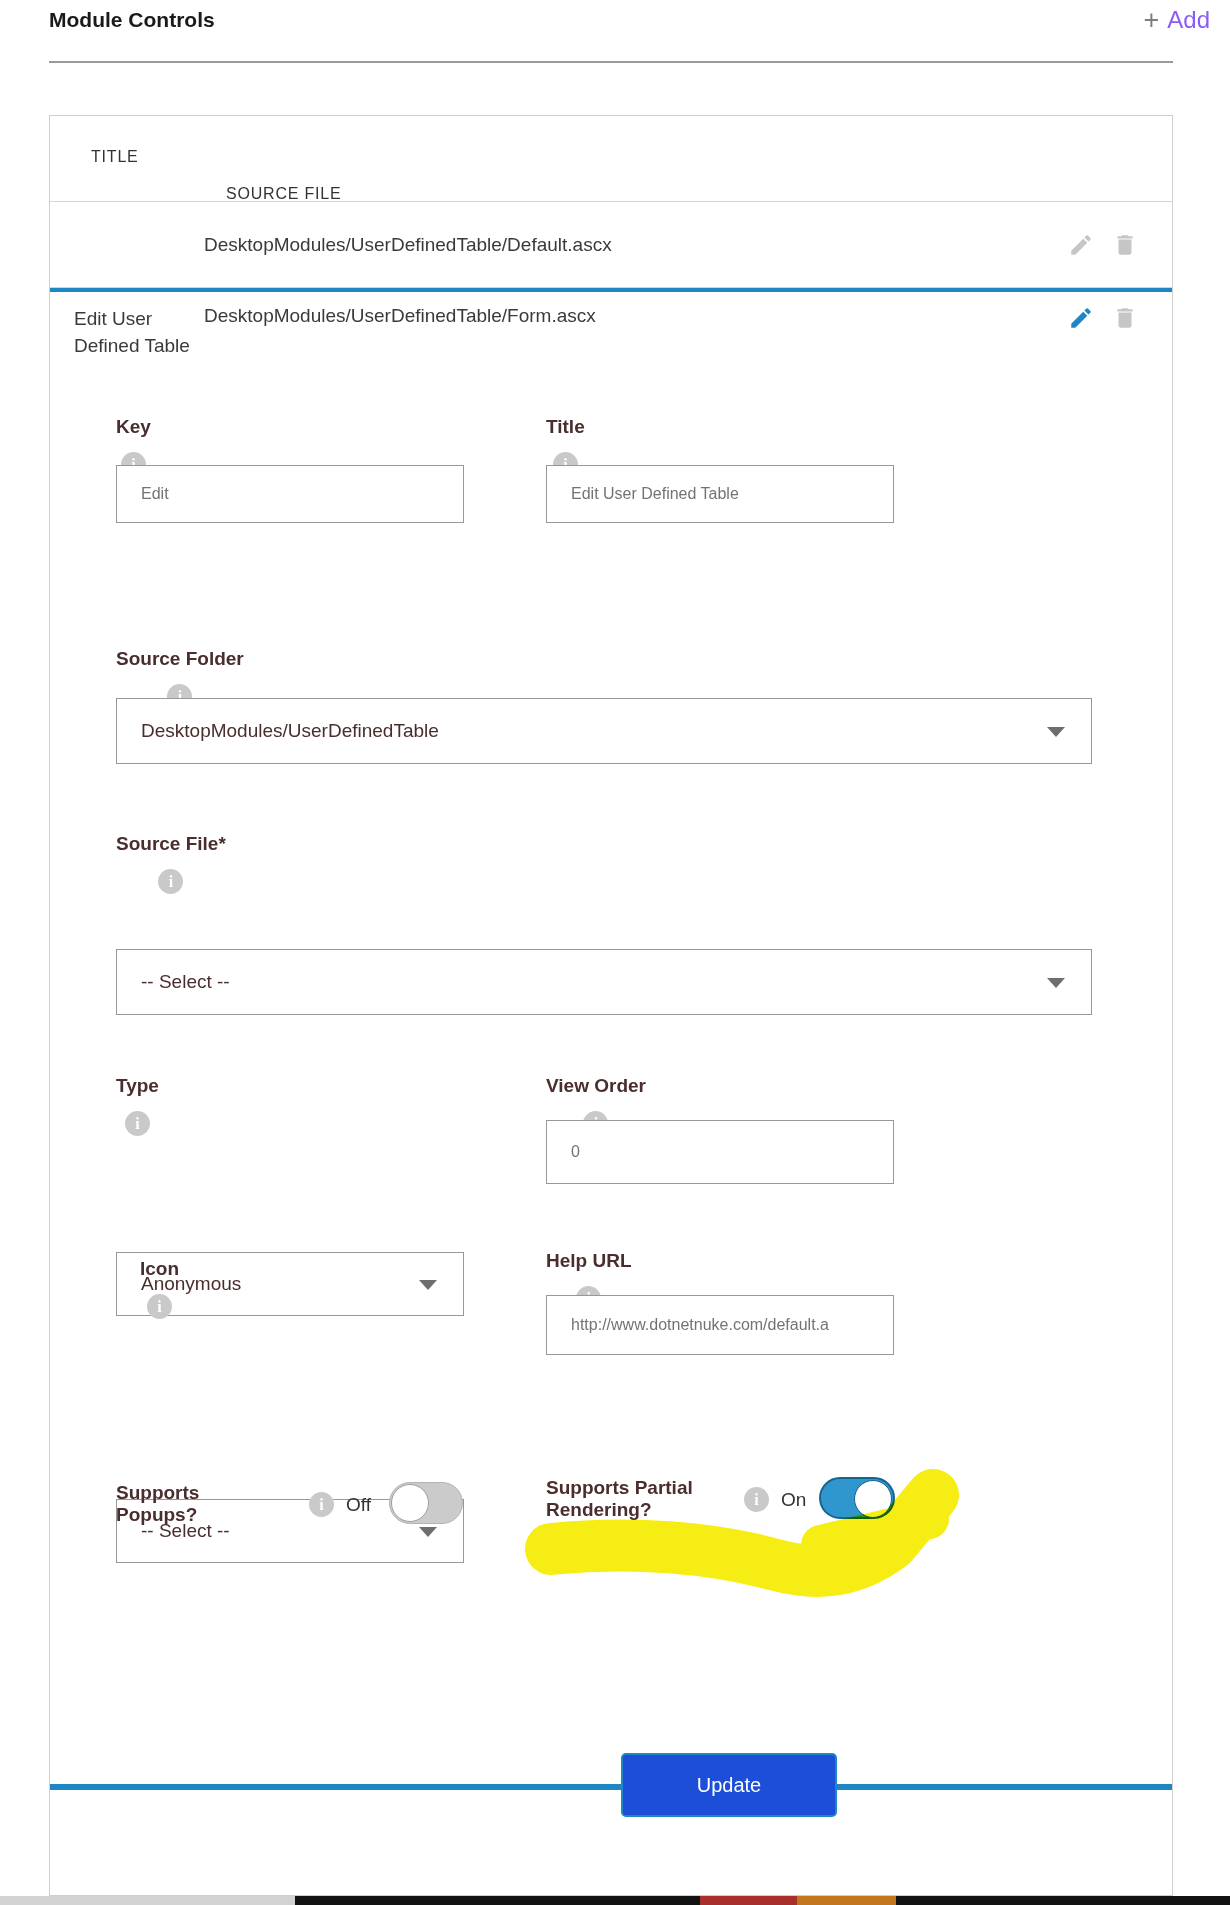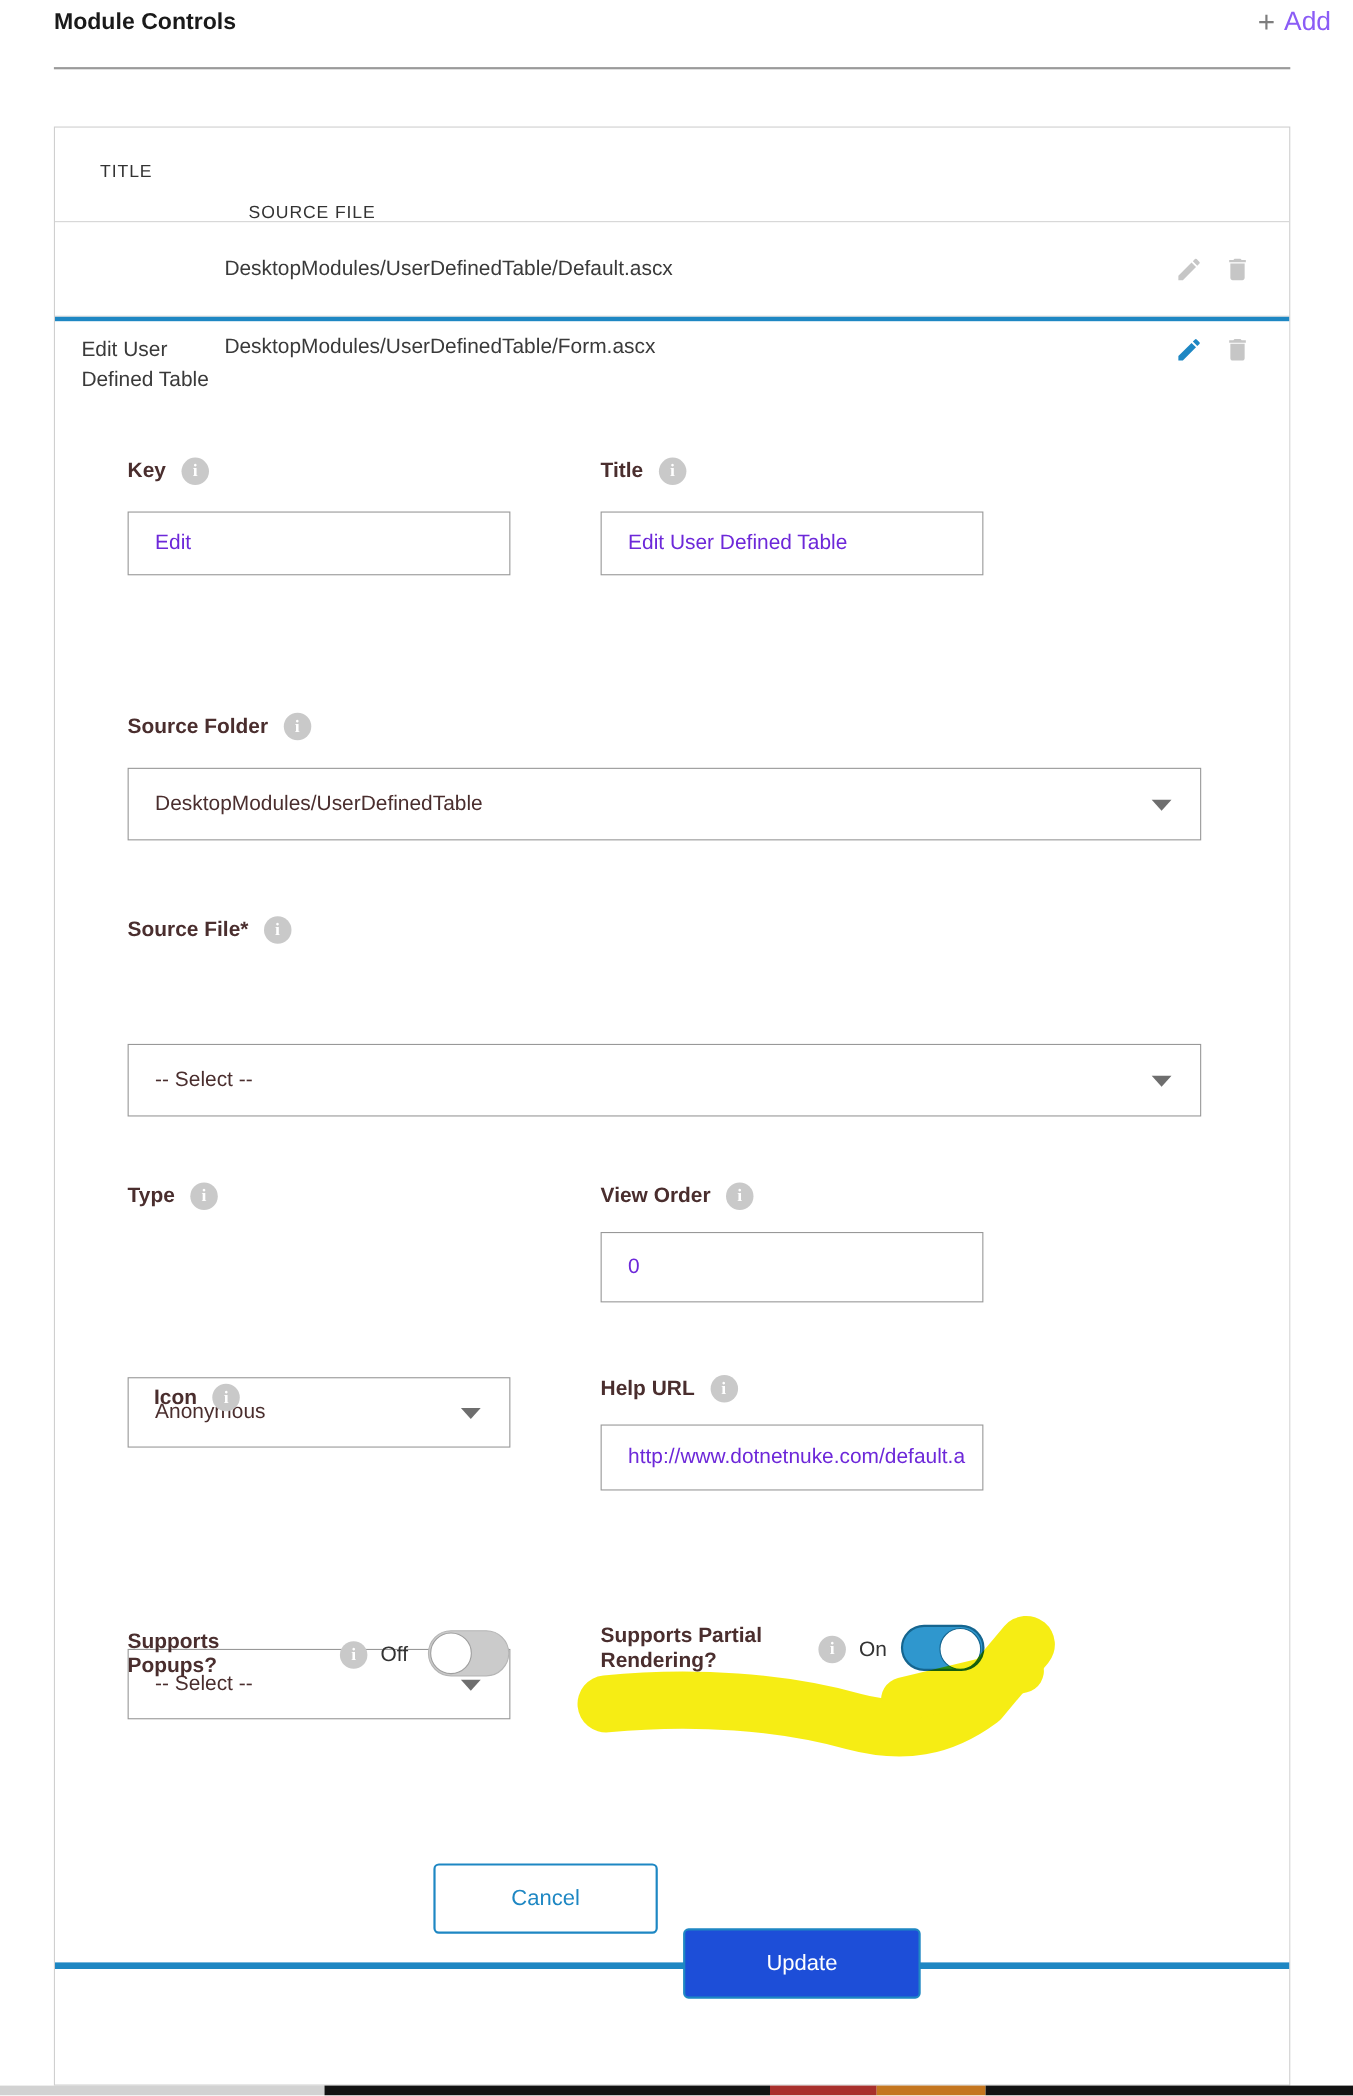--- a/index.html
+++ b/index.html
@@ -28,25 +28,25 @@
   .icon-blue svg{fill:#1e87c3;}
 
   
   .expanded{position:relative;border-top:4px solid #1e87c3;border-bottom:6px solid #1e87c3;height:1502px;box-sizing:border-box;background:#fff;}
   .exp-title{position:absolute;left:24px;top:13px;width:130px;font-size:19px;color:#3a3a3a;line-height:27px;}
   .exp-source{position:absolute;left:154px;top:13px;font-size:19px;color:#3a3a3a;}
   .exp-icons{position:absolute;right:34px;top:13px;display:flex;gap:18px;}
 
   
   .fg{position:absolute;}
-  .f-label{display:flex;align-items:center;gap:14px;font-size:19px;font-weight:700;color:#4a2e2e;}
+  .f-label{display:flex;align-items:center;gap:14px;font-size:19px;font-weight:700;color:#4a2e2e;flex-direction:column;}
   .info-icon{width:25px;height:25px;border-radius:50%;background:#c9c9c9;color:#fff;
     font-family:"Liberation Serif",serif;font-weight:700;font-size:16px;line-height:25px;text-align:center;font-style:normal;}
-  .t-input{box-sizing:border-box;border:1px solid #989898;background:#fff;color:#6d28d9;
-    font-size:19px;font-family:"Liberation Sans",sans-serif;padding:0 0 0 24px;outline:none;}
+  .t-input{box-sizing:border-box;border:1px solid #989898;background:#fff;color:#737373;
+    font-size:16px;font-family:"Liberation Sans",sans-serif;padding:0 0 0 24px;outline:none;}
   .sel{box-sizing:border-box;border:1px solid #989898;background:#fff;color:#4a2e2e;font-size:19px;
     display:flex;align-items:center;padding-left:24px;position:relative;cursor:pointer;}
   .caret{position:absolute;right:26px;top:50%;margin-top:-4px;width:0;height:0;
     border-left:9px solid transparent;border-right:9px solid transparent;border-top:10px solid #6e6e6e;}
 
   
   .toggle-state{font-size:19px;color:#333;}
   .toggle{position:absolute;width:74px;height:42px;border-radius:21px;box-sizing:border-box;cursor:pointer;}
   .toggle .knob{position:absolute;top:1px;width:38px;height:38px;border-radius:50%;background:#fff;box-sizing:border-box;}
   .toggle-off{background:#cbcbcb;border:1px solid #b5b5b5;}
@@ -198,23 +198,20 @@
     <span class="fg toggle-state" style="left:731px;top:1197px;">On</span>
     <div class="fg toggle toggle-on" style="left:769px;top:1185px;width:76px;">
       <span class="knob"></span>
     </div>
 
     <svg class="marker" viewBox="0 0 470 140">
       <path d="M30 82 C 110 74, 190 80, 255 98 C 300 110, 335 104, 370 78 L 412 28" fill="none" stroke="#f6ec00" stroke-width="52" stroke-linecap="round" stroke-linejoin="round"></path>
       <path d="M300 78 L 408 52" fill="none" stroke="#f6ec00" stroke-width="40" stroke-linecap="round"></path>
     </svg>
 
-    <div class="btn btn-cancel">
-      <span>Cancel</span>
-    </div>
     <div class="btn btn-update">
       <span>Update</span>
     </div>
   </div>
 </div>
 
 <div class="bottom-strip">
   <div class="bs-gray"></div>
   <div class="bs-black1"></div>
   <div class="bs-red"></div>

